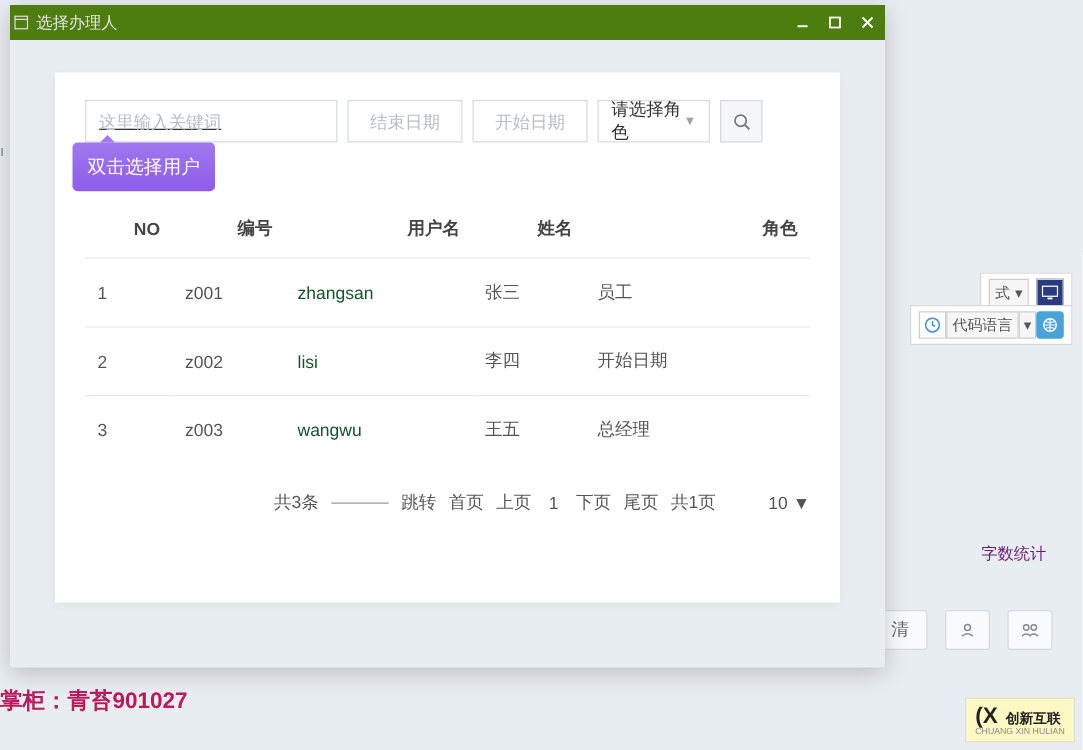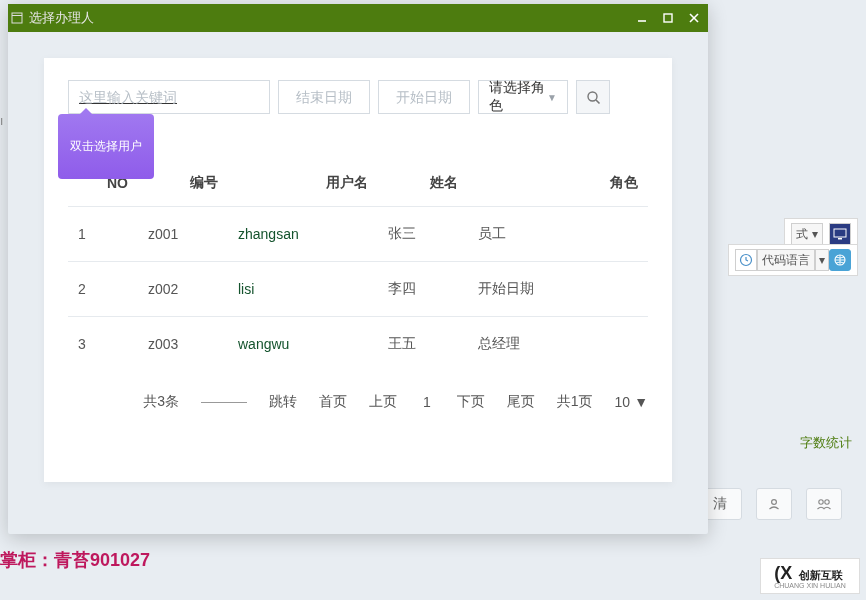--- a/index.html
+++ b/index.html
@@ -77,22 +77,22 @@
     color:#777;
     cursor:pointer;
   }
 
   
   .tooltip {
     position:absolute;
     top: 56px; left: 14px;
     background: linear-gradient(180deg,#a078f0,#8f5cea);
     color:#fff;
-    font-size:12px;
-    padding:24px 12px;
+    font-size:15px;
+    padding:10px 12px;
     border-radius:4px;
   }
   .tooltip::before {
     content:"";
     position:absolute;
     top:-6px; left:22px;
     border-left:6px solid transparent;
     border-right:6px solid transparent;
     border-bottom:6px solid #a078f0;
   }
@@ -112,30 +112,30 @@
     border-bottom:1px solid #e6eaee;
     color:#555;
     font-size:14px;
   }
   tr:last-child td { border-bottom:none; }
   td.link { color:#14532d; }
 
   
   .pager {
     display:flex; justify-content:flex-end; align-items:center;
-    gap: 22px;
+    gap: 10px;
     margin-top: 22px;
     font-size:14px;
     color:#555;
   }
   .pager .gap-line {
     display:inline-block; width:46px; border-bottom:1px solid #999; vertical-align:middle;
   }
   .pager .cur { padding:0 4px; }
-  .pager .psel { display:inline-flex; align-items:center; gap:4px; }
+  .pager .psel { display:inline-flex; align-items:center; gap:4px;margin-left:32px; }
 
   
   .bg-toolbar1 {
     position:absolute; right:8px; top:218px;
     display:flex; align-items:center; gap:6px;
     background:#fff; padding:4px 6px; border:1px solid #d9d9d9;
   }
   .bg-toolbar2 {
     position:absolute; right:8px; top:244px;
     display:flex; align-items:center; gap:0;
@@ -147,44 +147,44 @@
   }
   .bg-icn {
     width:22px; height:22px; border:1px solid #cfcfcf;
     display:inline-flex; align-items:center; justify-content:center;
     font-size:13px; background:#f6f6f6;
   }
   .monitor { background:#2a3b82; color:#fff; }
   .globe { background:#4aa3d6; color:#fff; border-color:#4aa3d6; border-radius:3px; }
 
   .bg-count-label {
-    position:absolute; right:14px; top:434px;
-    color:#4d7c0f; font-size:13px;font-family:Liberation Serif, serif;
+    position:absolute; right:29px; top:434px;
+    color:#701a75; font-size:13px;font-family:Liberation Serif, serif;
   }
 
   .bg-buttons {
     position:absolute; right:24px; top:488px;
     display:flex; gap:14px;
   }
   .bg-btn {
     height:32px; padding:0 14px;
     border:1px solid #d5dbe1; background:#f9fafb;
     display:inline-flex; align-items:center; justify-content:center;
     color:#666; font-size:14px; border-radius:3px;
   }
   .bg-btn.icn { width:36px; padding:0; }
 
   .watermark {
     position:absolute; left:0; bottom:28px;
     color:#be185d; font-size:18px; font-weight:600;
   }
   .brand {
     position:absolute; right:6px; bottom:6px;
-    width:100px; height:36px;
-    background:#ffffff; border:1px solid #ddd;
+    width:88px; height:36px;
+    background:#fef9c3; border:1px solid #ddd;
     display:flex; align-items:center; justify-content:center;
     font-size:16px; font-weight:700; color:#222;
   }
   .brand span.sub { font-size:7px; color:#888; font-weight:400; display:block; line-height:1; }
 
   .left-edge-mark {
     position:absolute; left:0; top:114px;
     font-size:12px; color:#888;
   }
 </style>

